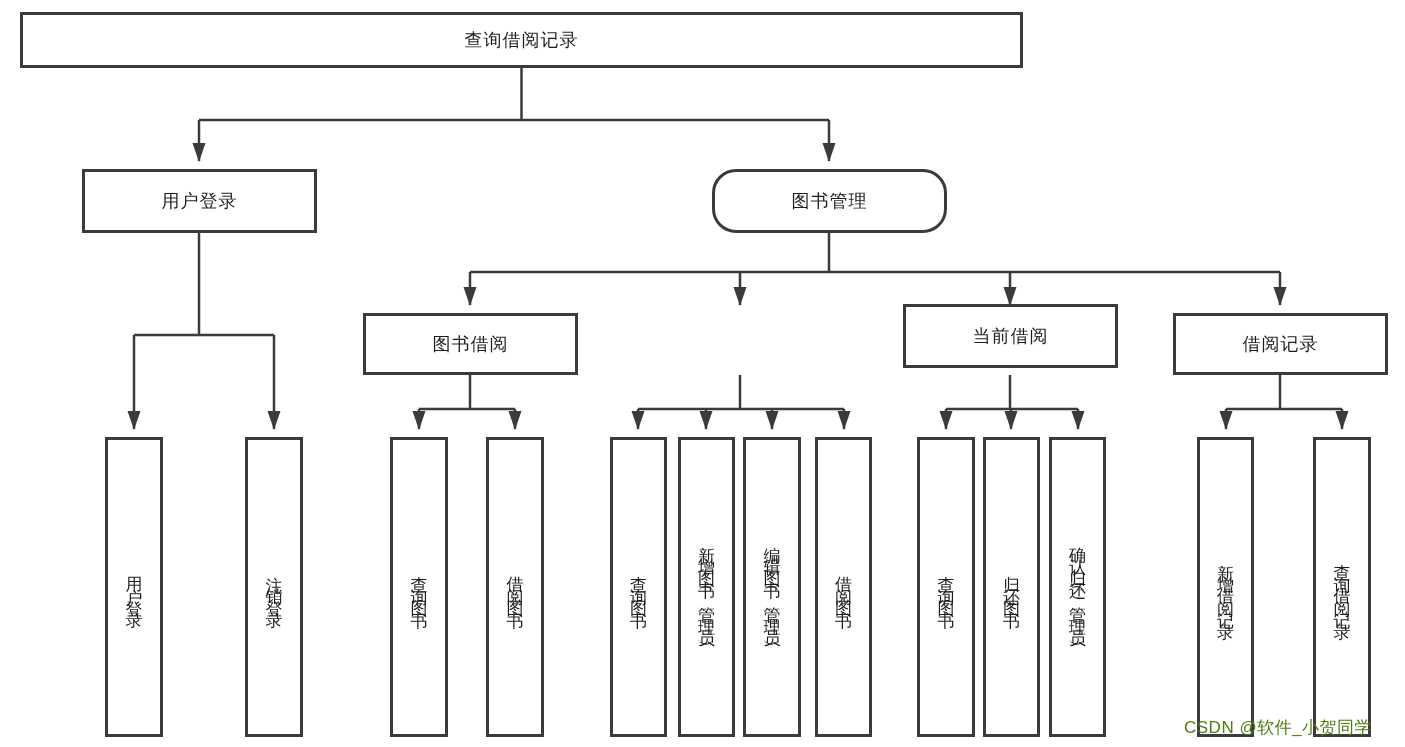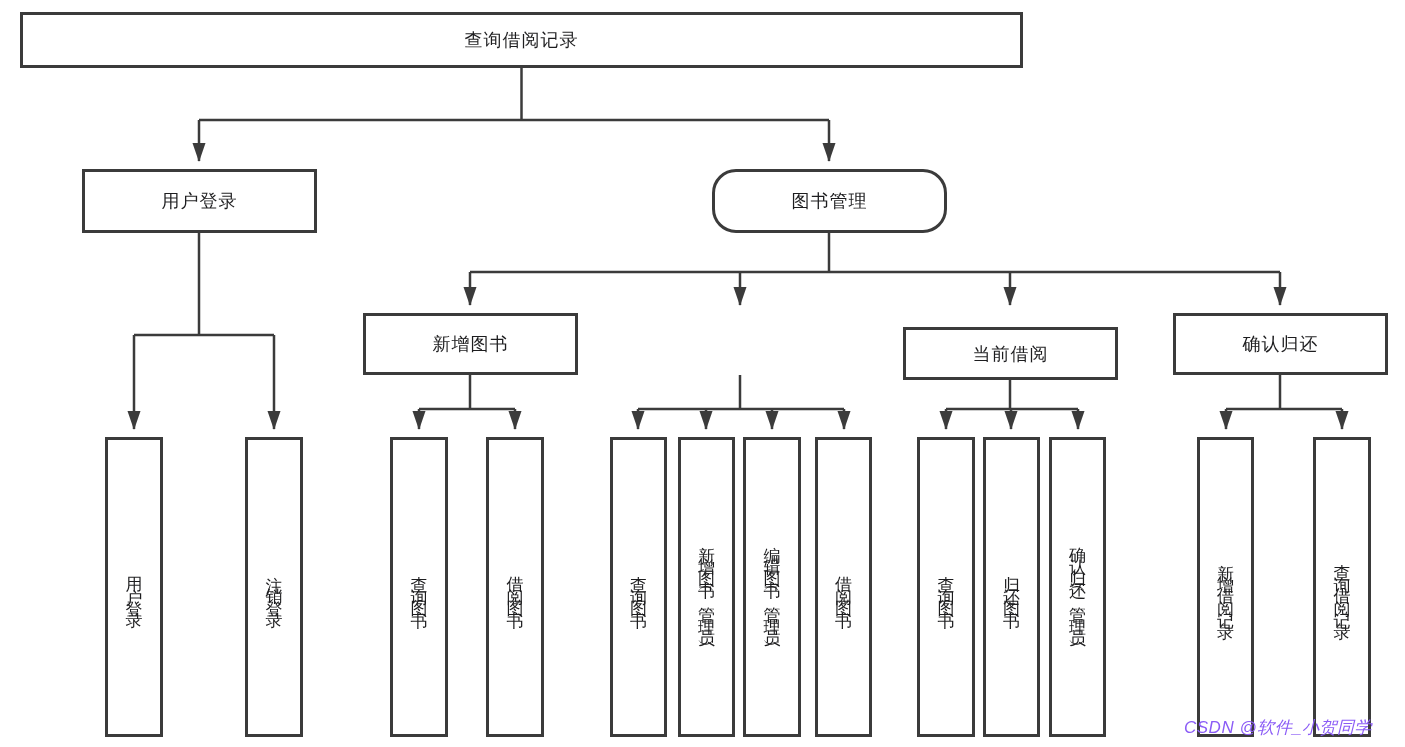--- a/index.html
+++ b/index.html
@@ -33,23 +33,22 @@
     font-size:17px;
     letter-spacing:12px;
     line-height:1;
   }
   .watermark{
     position:absolute;
     left:1184px;top:716px;
     z-index:5;
     font-size:17px;
     letter-spacing:0.5px;
-    color:#8b5cf6;
+    color:#4d7c0f;
     white-space:nowrap;
-    font-style:italic;
   }
 </style>
 </head>
 <body>
 
 <div class="canvas">
 
   <svg class="connectors" viewBox="0 0 1405 747" xmlns="http://www.w3.org/2000/svg">
     <defs>
       <marker id="arrow" markerUnits="userSpaceOnUse" markerWidth="22" markerHeight="16" refX="18" refY="6.5" orient="auto">
@@ -98,23 +97,23 @@
       <path d="M1226 409 V429" marker-end="url(#arrow)"></path>
       <path d="M1342 409 V429" marker-end="url(#arrow)"></path>
     </g>
   </svg>
 
   <div class="node h-node" style="left:20px;top:12px;width:1003px;height:56px;">查询借阅记录</div>
 
   <div class="node h-node" style="left:82px;top:169px;width:235px;height:64px;">用户登录</div>
   <div class="node h-node" style="left:712px;top:169px;width:235px;height:64px;border-radius:24px;">图书管理</div>
 
-  <div class="node h-node" style="left:363px;top:313px;width:215px;height:62px;">新增图书</div>
-  <div class="node h-node" style="left:903px;top:327px;width:215px;height:53px;">当前借阅</div>
-  <div class="node h-node" style="left:1173px;top:313px;width:215px;height:62px;">确认归还</div>
+  <div class="node h-node" style="left:363px;top:313px;width:215px;height:62px;">图书借阅</div>
+  <div class="node h-node" style="left:903px;top:304px;width:215px;height:64px;">当前借阅</div>
+  <div class="node h-node" style="left:1173px;top:313px;width:215px;height:62px;">借阅记录</div>
 
   <div class="node v-node" style="left:105px;top:437px;width:58px;height:300px;">用户登录</div>
   <div class="node v-node" style="left:245px;top:437px;width:58px;height:300px;">注销登录</div>
 
   <div class="node v-node" style="left:390px;top:437px;width:58px;height:300px;">查询图书</div>
   <div class="node v-node" style="left:486px;top:437px;width:58px;height:300px;">借阅图书</div>
 
   <div class="node v-node" style="left:610px;top:437px;width:57px;height:300px;">查询图书</div>
   <div class="node v-node" style="left:678px;top:437px;width:57px;height:300px;">新增图书（管理员）</div>
   <div class="node v-node" style="left:743px;top:437px;width:58px;height:300px;">编辑图书（管理员）</div>

